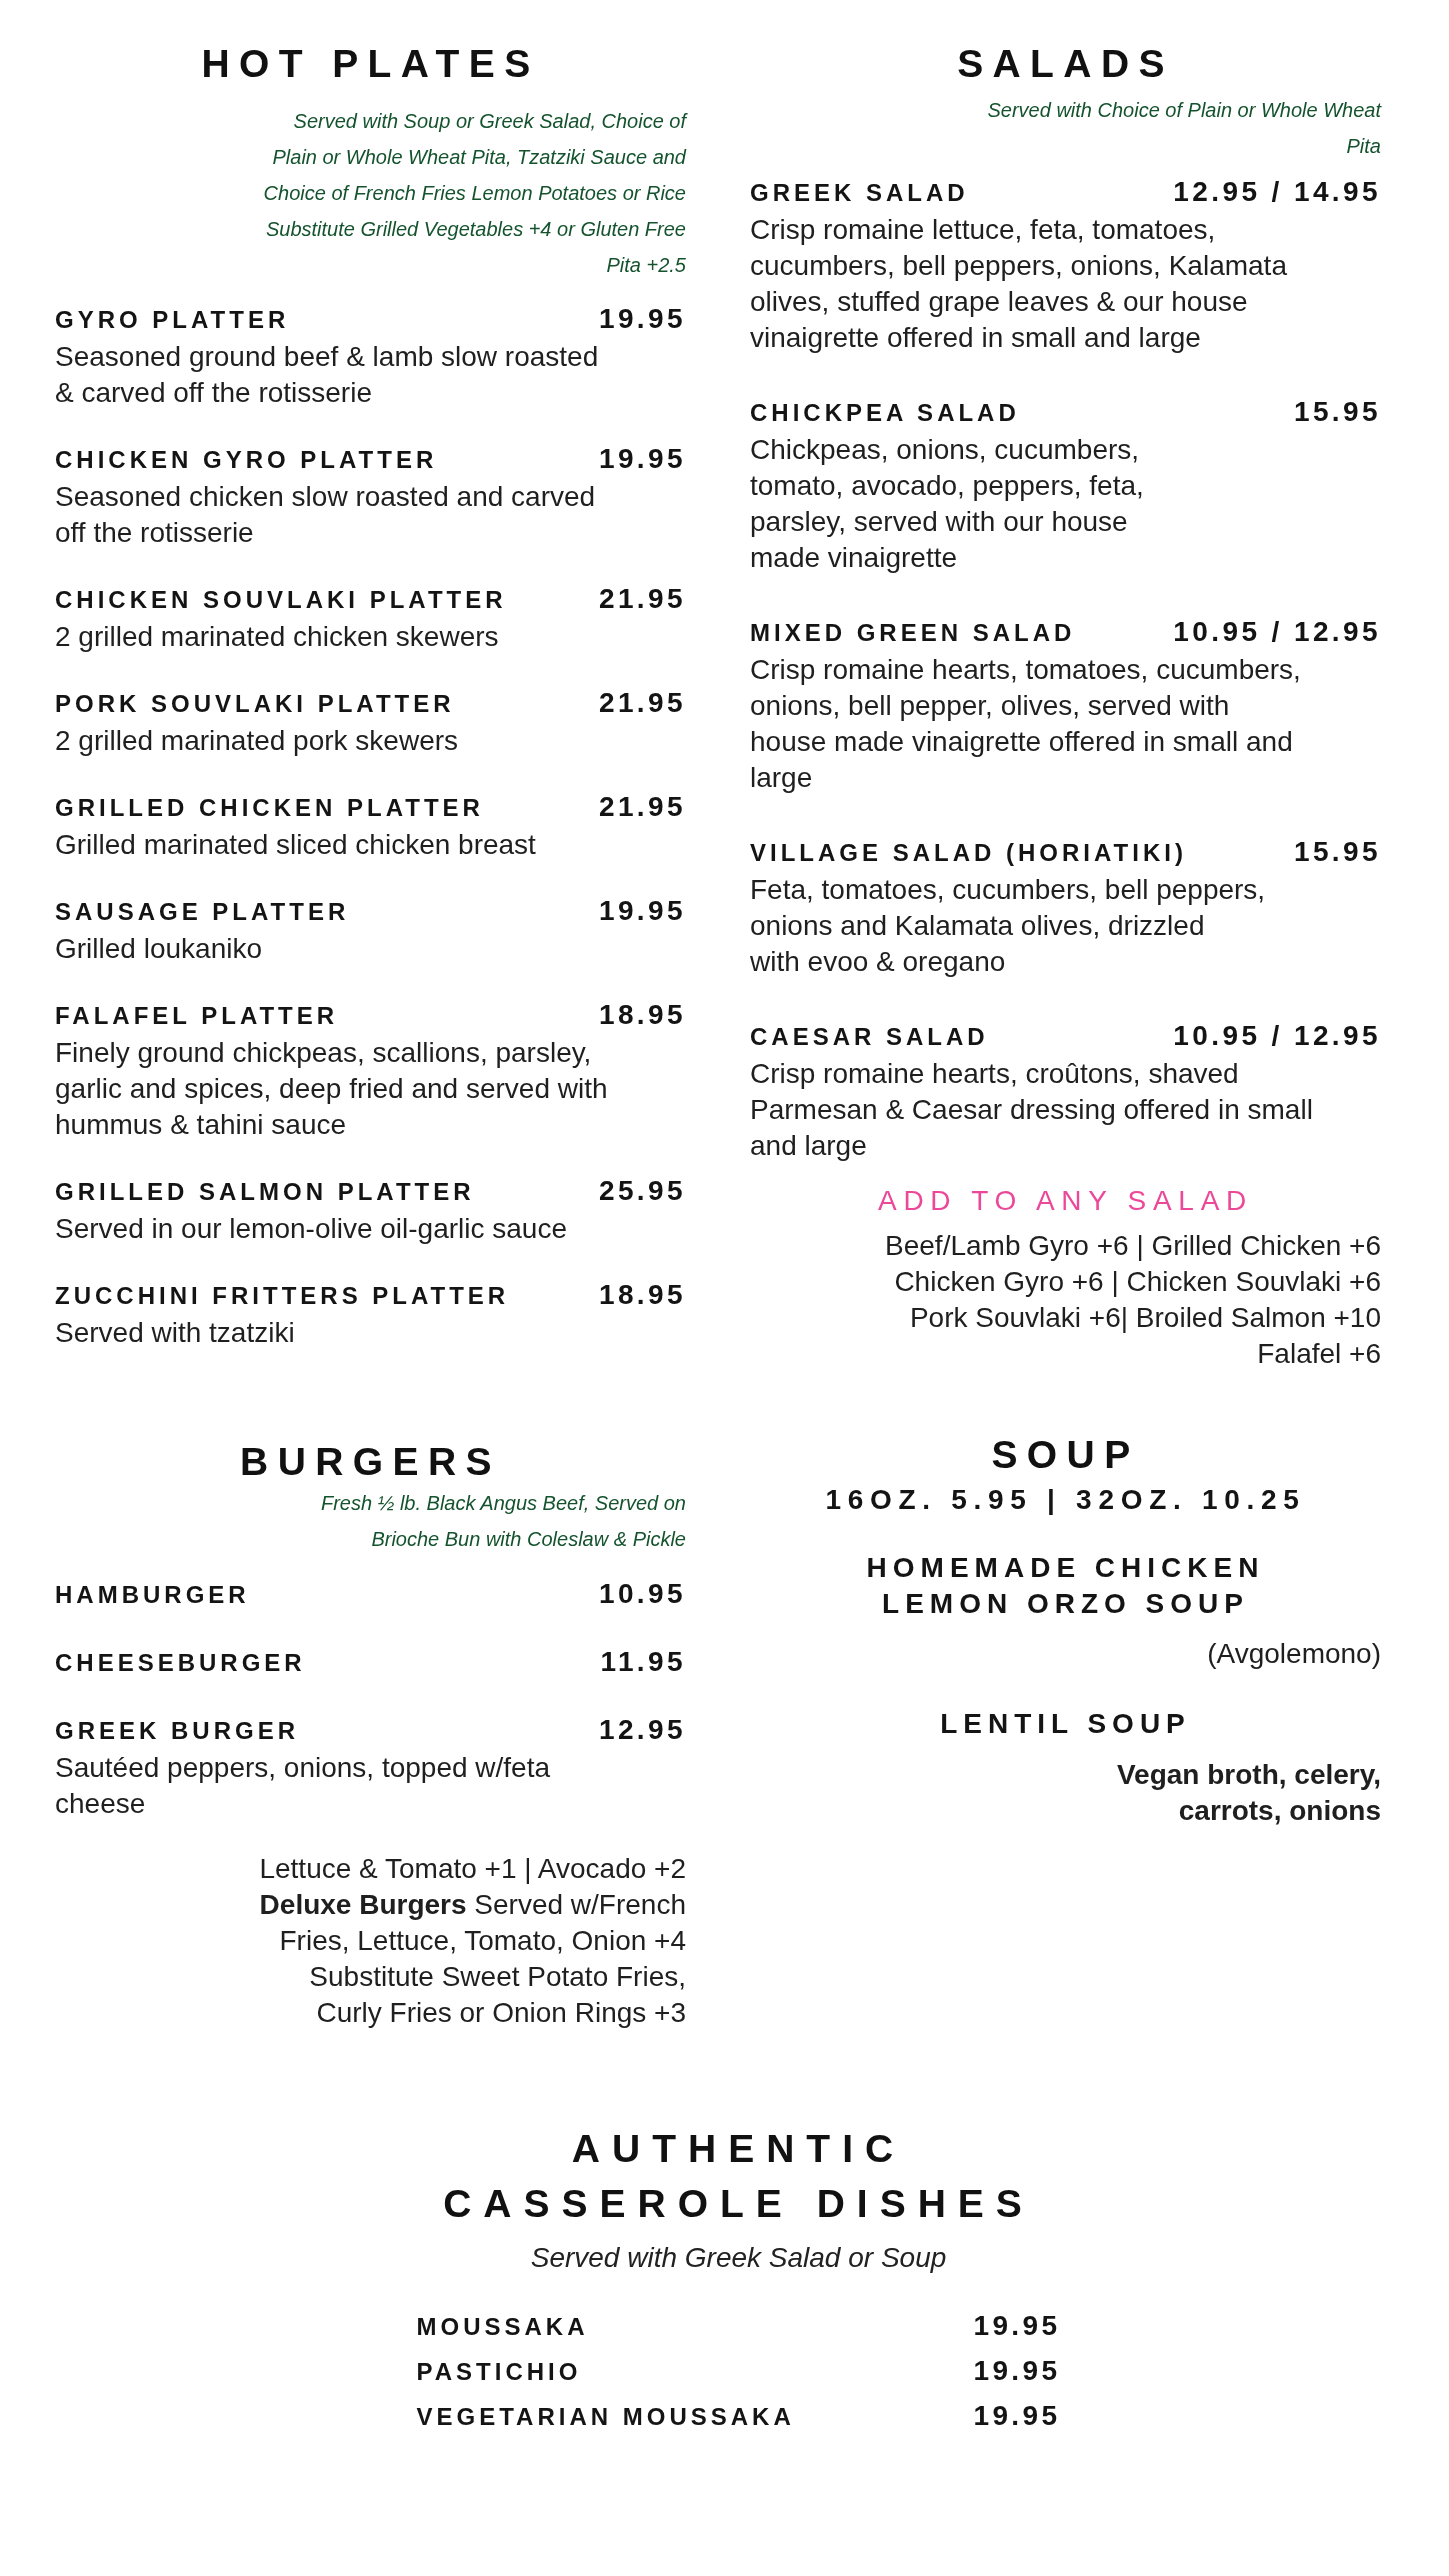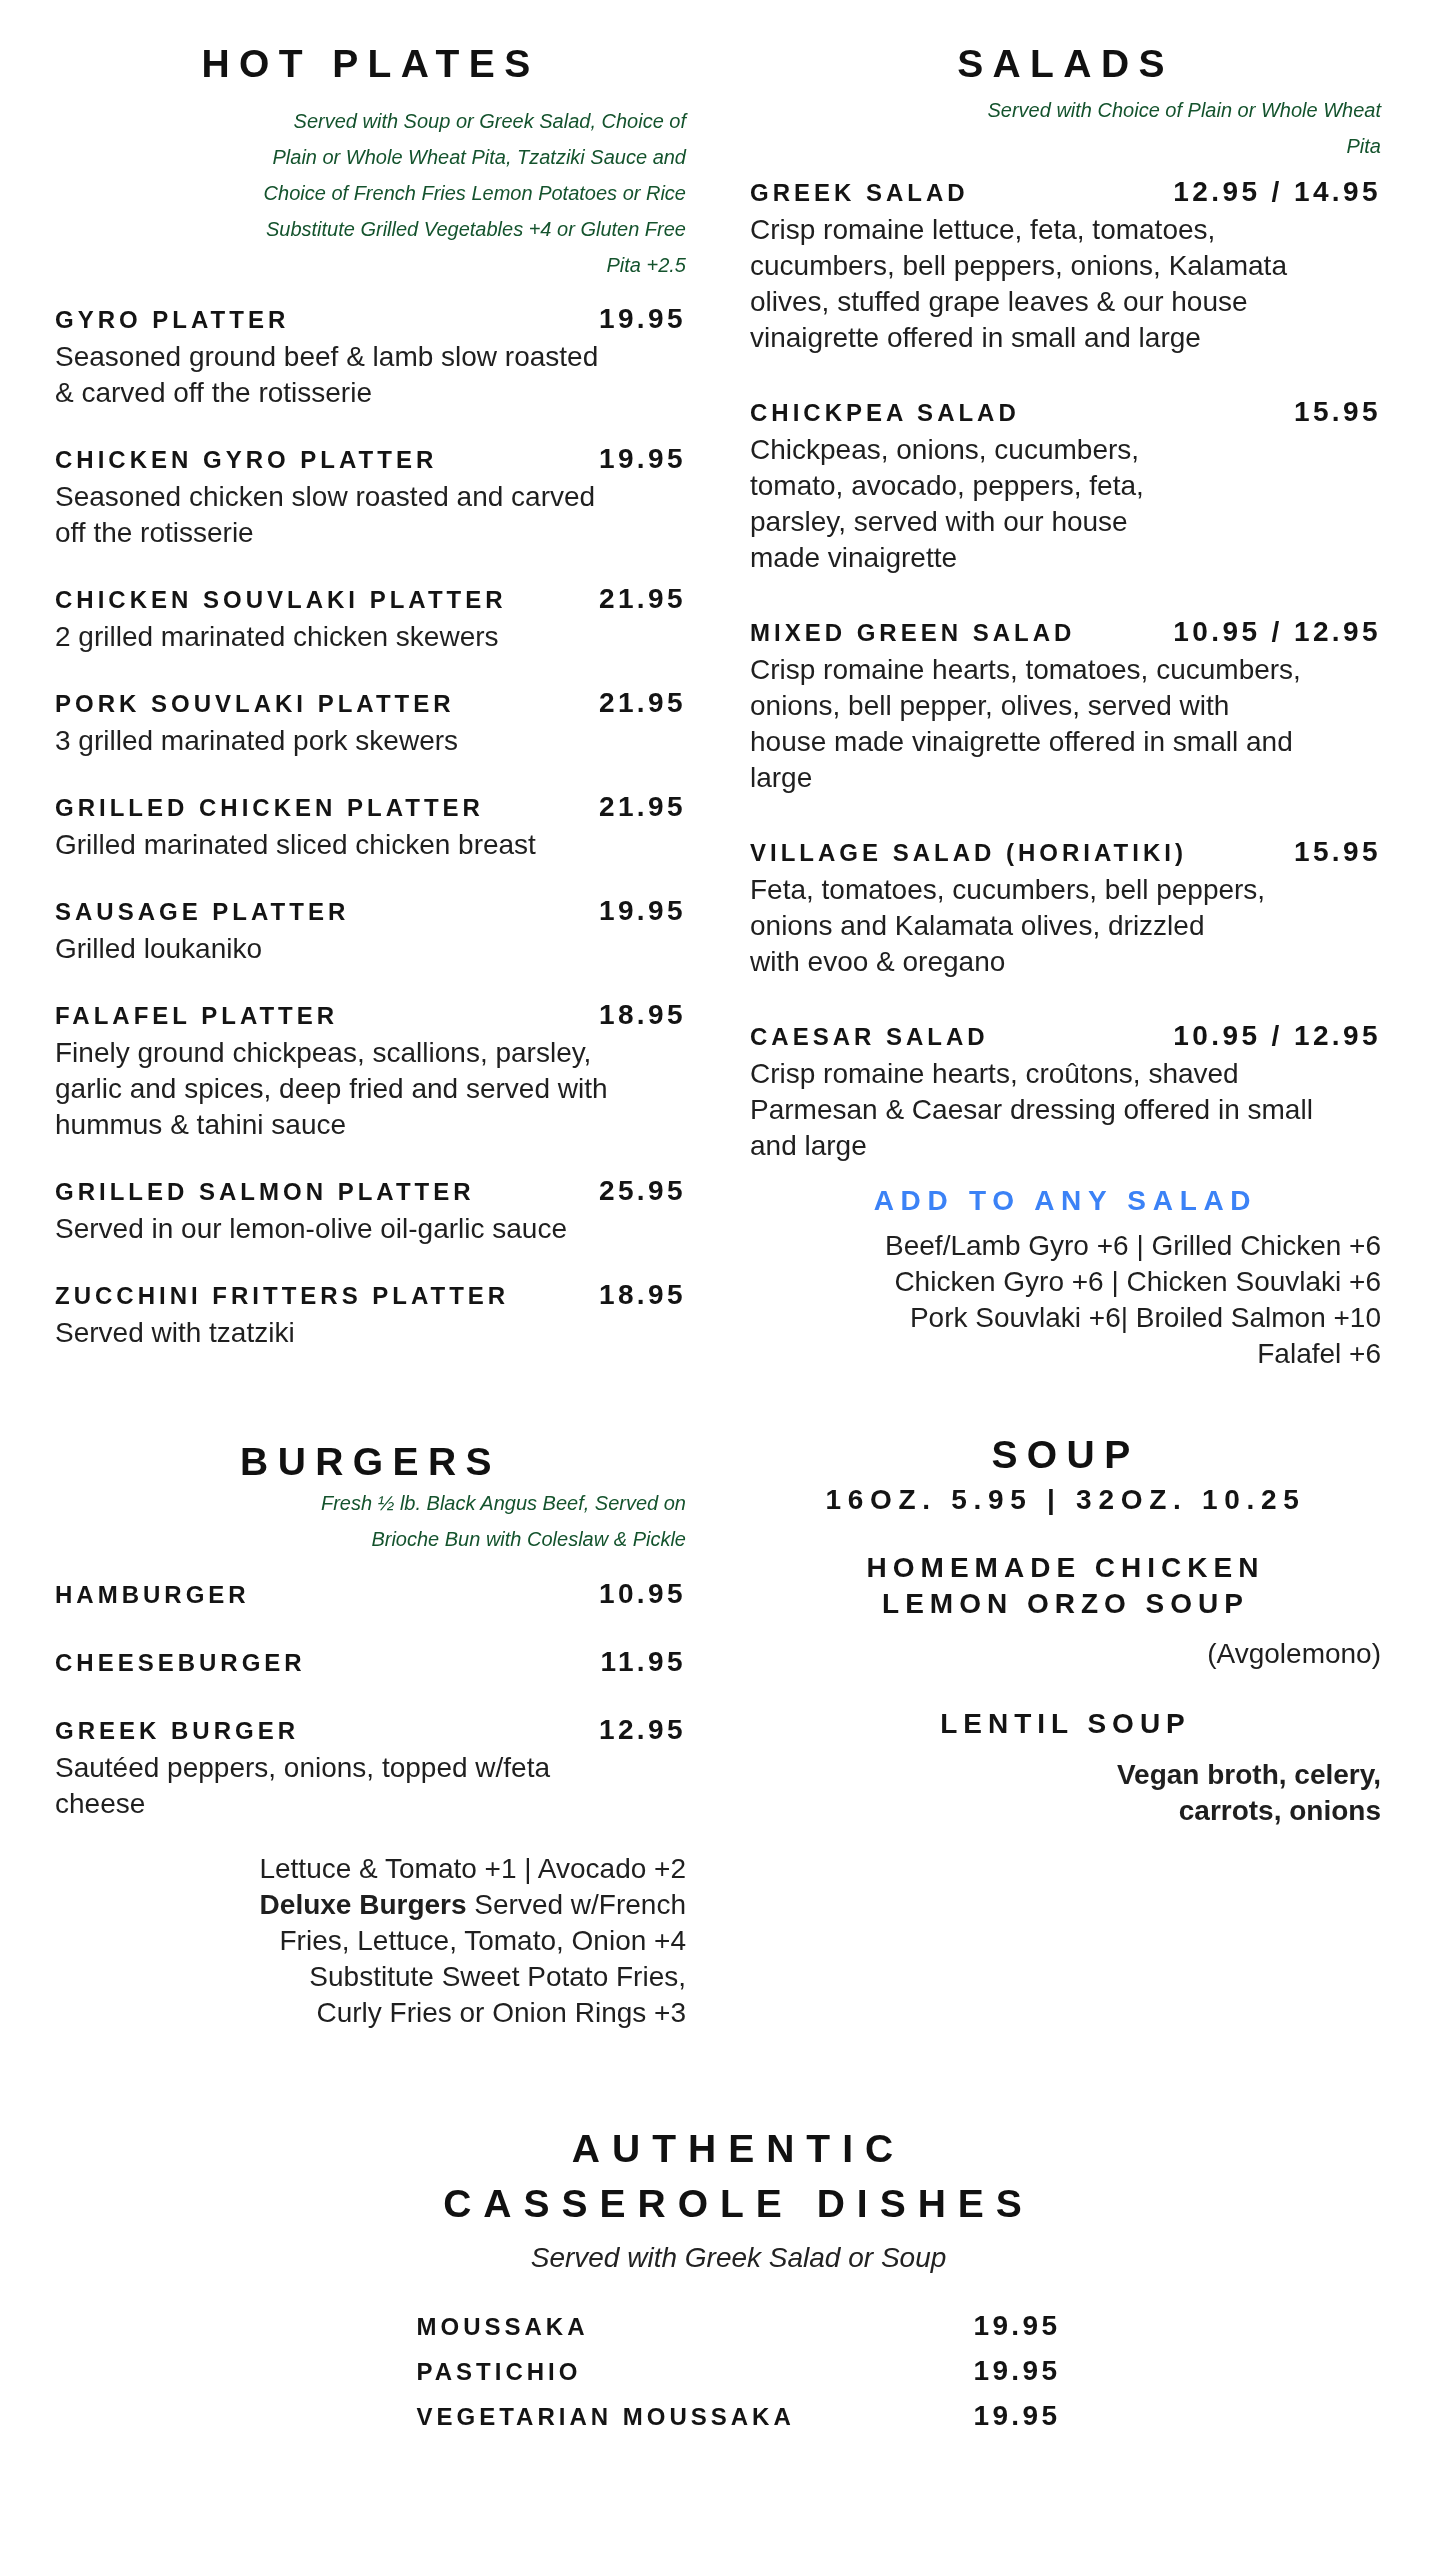--- a/index.html
+++ b/index.html
@@ -38,22 +38,22 @@
   .item-desc  { font-size:28px; line-height:36px; white-space:pre-line; color:#1f1f1f; }
 
   .section-burgers { margin-top:87px; }
   .section-soup    { margin-top:59px;  }
 
   .center-note { font-size:28px; line-height:36px; text-align:right; white-space:pre-line; color:#1f1f1f; }
   .burgers-note { margin-top:29px; }
   .bold { font-weight:bold; }
 
   .sub-title {
-    font-size:28px; font-weight:bold; letter-spacing:6.7px; line-height:38px;
-    text-align:center; color:#3b82f6; margin-top:18px;
+    font-size:28px; font-weight:normal; letter-spacing:6.7px; line-height:38px;
+    text-align:center; color:#ec4899; margin-top:18px;
   }
   .add-lines { margin-top:8px; }
 
   .soup-sizes {
     font-size:28px; font-weight:bold; letter-spacing:6.7px; line-height:44px;
     text-align:center; color:#141414;
   }
   .soup-name {
     font-size:28px; font-weight:bold; letter-spacing:6px; line-height:36px;
     text-align:center; color:#141414; white-space:pre-line;
@@ -108,21 +108,21 @@
             <span class="item-name">CHICKEN SOUVLAKI PLATTER</span>
             <span class="item-price">21.95</span>
           </div>
           <p class="item-desc">2 grilled marinated chicken skewers</p>
         </div>
         <div class="menu-item">
           <div class="item-row">
             <span class="item-name">PORK SOUVLAKI PLATTER</span>
             <span class="item-price">21.95</span>
           </div>
-          <p class="item-desc">3 grilled marinated pork skewers</p>
+          <p class="item-desc">2 grilled marinated pork skewers</p>
         </div>
         <div class="menu-item">
           <div class="item-row">
             <span class="item-name">GRILLED CHICKEN PLATTER</span>
             <span class="item-price">21.95</span>
           </div>
           <p class="item-desc">Grilled marinated sliced chicken breast</p>
         </div>
         <div class="menu-item">
           <div class="item-row">

